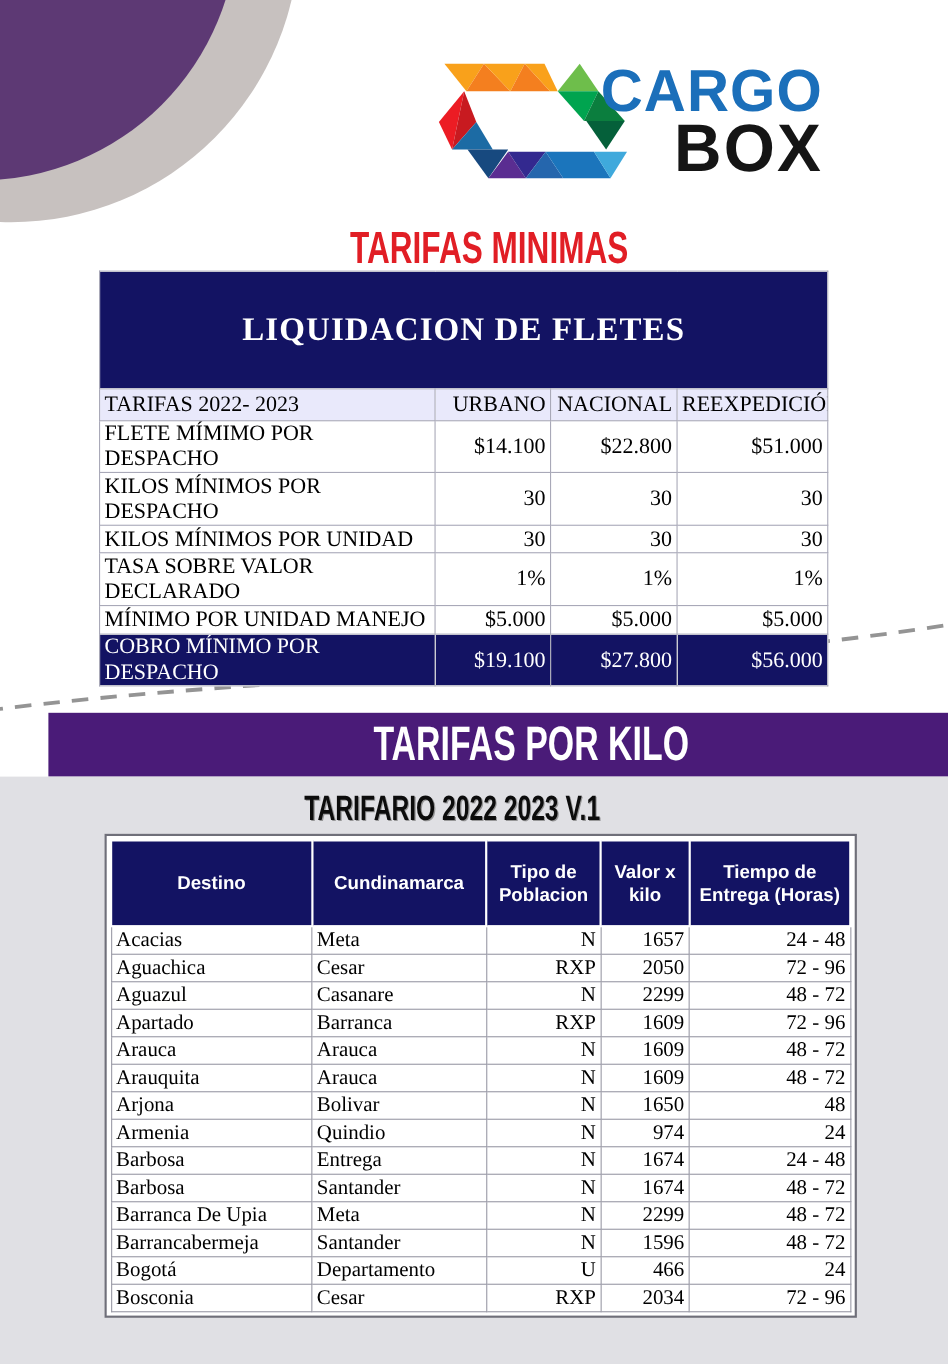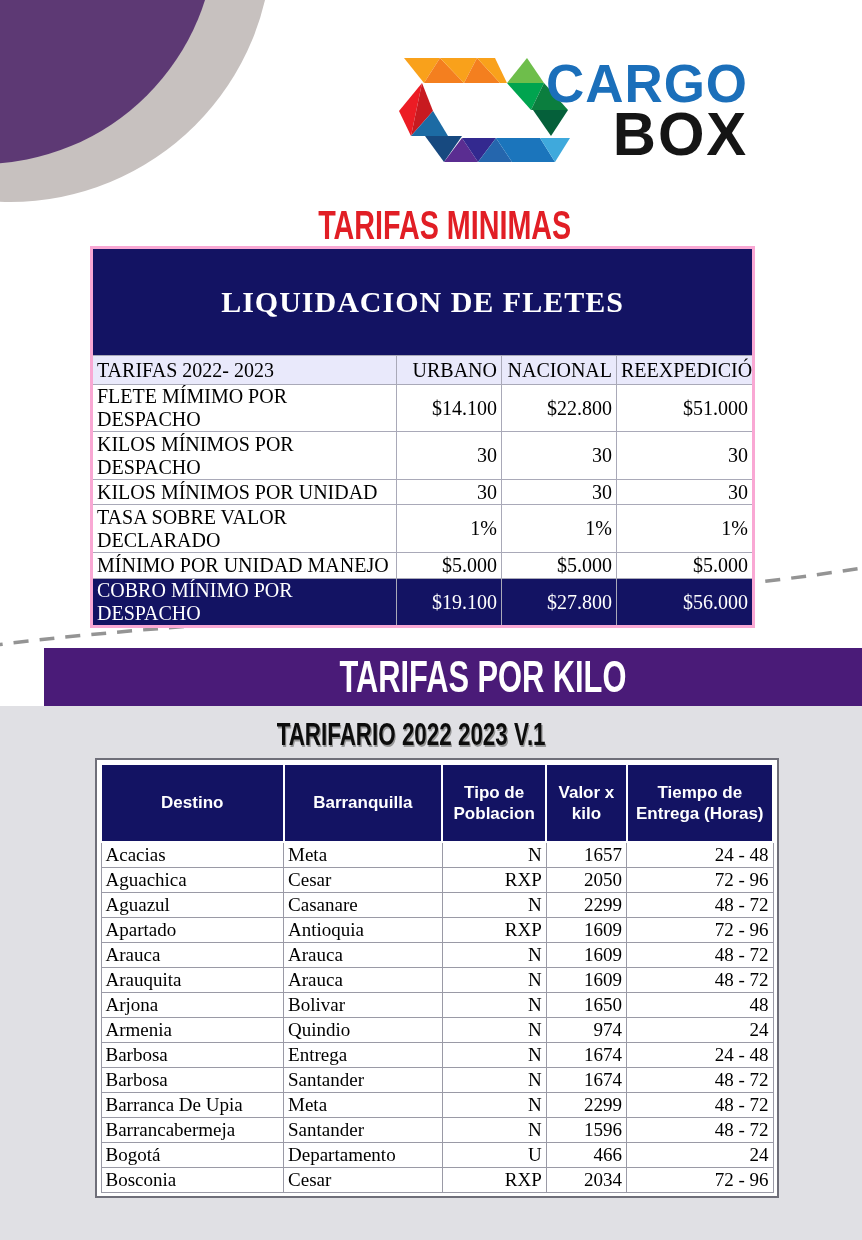--- a/index.html
+++ b/index.html
@@ -38,21 +38,21 @@
   .banner{position:absolute;left:0;top:648px;width:862px;height:58px;background:var(--banner-purple);
           display:flex;align-items:center;justify-content:center;margin-left:44px;}
   .h-kilo{font-size:44px;color:#fff;padding-left:16px;}
   .gray-section{position:absolute;left:0;top:706px;width:862px;height:534px;background:var(--section-gray);}
   .h-tarifario{position:absolute;left:0;right:0;top:716px;text-align:center;padding-right:40px;
                font-size:32px;color:#0c0c0c;text-shadow:1.5px 1.5px 0 rgba(125,125,125,.75);}
 
   
   .t1{position:absolute;left:90px;top:246px;width:662px;border-collapse:collapse;
       font-family:"Liberation Serif",serif;font-size:20px;color:#000;background:#fff;
-      border:3px solid #f9a8d4;table-layout:fixed;}
+      border:1px solid #f9a8d4;table-layout:fixed;}
   .t1 td,.t1 th{border:1px solid #a9a9b8;padding:0 4px;vertical-align:middle;overflow:hidden;}
   .t1 .title-band{height:106px;background:var(--navy);color:#fff;text-align:center;
                   font-size:30px;font-weight:bold;letter-spacing:1px;}
   .t1 .hdr{background:var(--lavender);height:29px;font-weight:normal;}
   .t1 .hdr th{font-weight:normal;}
   .t1 .lbl{text-align:left;white-space:pre-line;line-height:1.15;}
   .t1 .val{text-align:right;}
   .t1 tbody tr:nth-child(1){height:26px;} .t1 tbody tr:nth-child(2){height:48px;}
   .t1 tbody tr:nth-child(3){height:25px;} .t1 tbody tr:nth-child(4){height:48px;}
   .t1 tbody tr:nth-child(5){height:26px;}
@@ -192,21 +192,21 @@
     <colgroup>
         <col style="width:182px">
         <col style="width:158px">
         <col style="width:104px">
         <col style="width:80px">
         <col style="width:146px">
       </colgroup>
     <thead>
       <tr>
         <th>Destino</th>
-        <th>Barranquilla</th>
+        <th>Cundinamarca</th>
         <th>Tipo de
 Poblacion</th>
         <th>Valor x
 kilo</th>
         <th>Tiempo de
 Entrega (Horas)</th>
       </tr>
     </thead>
     <tbody id="t2-body">
         <tr>
@@ -225,21 +225,21 @@
         </tr>
         <tr>
           <td class="al">Aguazul</td>
           <td class="al">Casanare</td>
           <td class="ar">N</td>
           <td class="ar">2299</td>
           <td class="ar">48 - 72</td>
         </tr>
         <tr>
           <td class="al">Apartado</td>
-          <td class="al">Antioquia</td>
+          <td class="al">Barranca</td>
           <td class="ar">RXP</td>
           <td class="ar">1609</td>
           <td class="ar">72 - 96</td>
         </tr>
         <tr>
           <td class="al">Arauca</td>
           <td class="al">Arauca</td>
           <td class="ar">N</td>
           <td class="ar">1609</td>
           <td class="ar">48 - 72</td>

